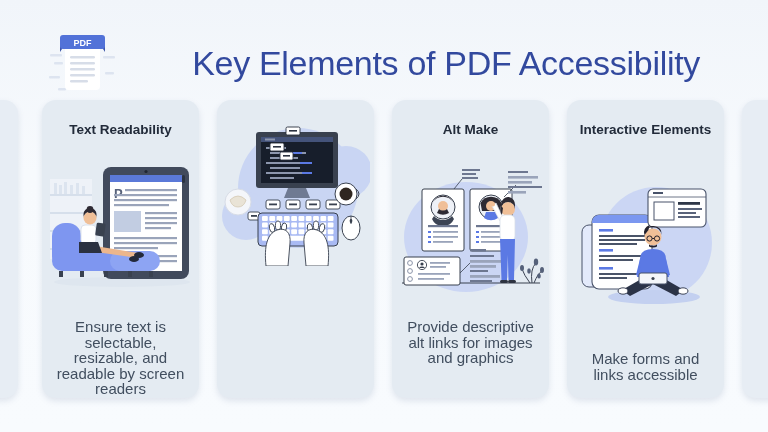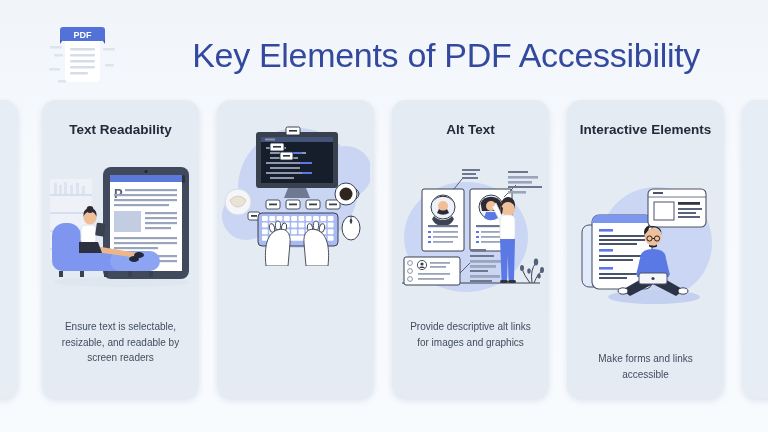--- a/index.html
+++ b/index.html
@@ -1,31 +1,31 @@
 <!DOCTYPE html>
 <html><head>
 <meta charset="utf-8">
 <style>
   html,body{margin:0;padding:0;}
   body{width:768px;height:432px;overflow:hidden;font-family:"Liberation Sans",sans-serif;}
   .stage{position:relative;width:768px;height:432px;
     background:linear-gradient(180deg,#f1f5fa 0%,#f7fafd 40%,#f8fbfe 100%);overflow:hidden;}
   
-  .header{position:absolute;left:0;top:8px;width:768px;height:96px;}
+  .header{position:absolute;left:0;top:16px;width:768px;height:96px;}
   .pdf-icon{position:absolute;left:48px;top:16px;}
   .page-title{position:absolute;left:140px;top:28px;margin:0;width:560px;
     font-size:34px;font-weight:400;letter-spacing:-0.3px;color:#32499e;text-align:right;}
   
   .card{position:absolute;top:100px;width:157px;height:298px;border-radius:14px;
     background:#e4ebf2;box-shadow:0 3px 6px rgba(110,130,160,.18);
     display:flex;flex-direction:column;align-items:center;box-sizing:border-box;}
   .card.partial{background:#e7edf4;}
   .card-title{margin:22px 4px 0;font-size:13.5px;font-weight:700;color:#222b3a;text-align:center;}
   .illu{height:174px;margin-top:4px;display:flex;align-items:center;justify-content:center;width:100%;}
-  .card-desc{margin:4px 0 0;padding:0 12px;font-size:10px;line-height:15.5px;
+  .card-desc{margin:4px 0 0;padding:0 12px;font-size:15px;line-height:15.5px;
     color:#414e5f;text-align:center;}
   svg{display:block;}
 </style>
 </head>
 <body>
 
 <div class="stage">
 
   <div class="header">
     <svg class="pdf-icon" width="70" height="68" viewBox="0 0 70 68">
@@ -259,21 +259,21 @@
           <circle cx="124" cy="78" r="6.5" fill="#2f2620"></circle>
           <path d="M134,73 q6,5 0,10" fill="none" stroke="#39414f" stroke-width="1"></path>
 
           <circle cx="16" cy="86" r="13" fill="#f4f6fa" stroke="#d7dce6" stroke-width="1"></circle>
           <path d="M8,84 q8,-8 16,0 q-2,7 -8,7 q-6,0 -8,-7 Z" fill="#e9e3d6" stroke="#d4c9b4" stroke-width="0.8"></path>
         </svg>
       </div>
     </div>
 
     <div class="card" style="left:392px;">
-      <h2 class="card-title">Alt Text</h2>
+      <h2 class="card-title">Alt Make</h2>
       <div class="illu">
         <svg width="150" height="138" viewBox="0 0 150 138">
           <ellipse cx="70" cy="78" rx="62" ry="55" fill="#cbd6f4"></ellipse>
           <line x1="6" y1="124" x2="144" y2="124" stroke="#39414f" stroke-width="1"></line>
 
           <rect x="26" y="30" width="42" height="62" rx="2" fill="#ffffff" stroke="#39414f" stroke-width="1"></rect>
           <circle cx="47" cy="48" r="12" fill="#eef1f7" stroke="#39414f" stroke-width="1"></circle>
           <path d="M36.5,44 A12,12 0 0 1 57.5,44 L55,40 A10,8 0 0 0 39,40 Z" fill="#2d2a33"></path>
           <circle cx="47" cy="47" r="5" fill="#f0bf97"></circle>
           <path d="M43,50 a5,4 0 0 0 8,0 l2,4 a12,12 0 0 1 -12,0 Z" fill="#2d2a33"></path>

